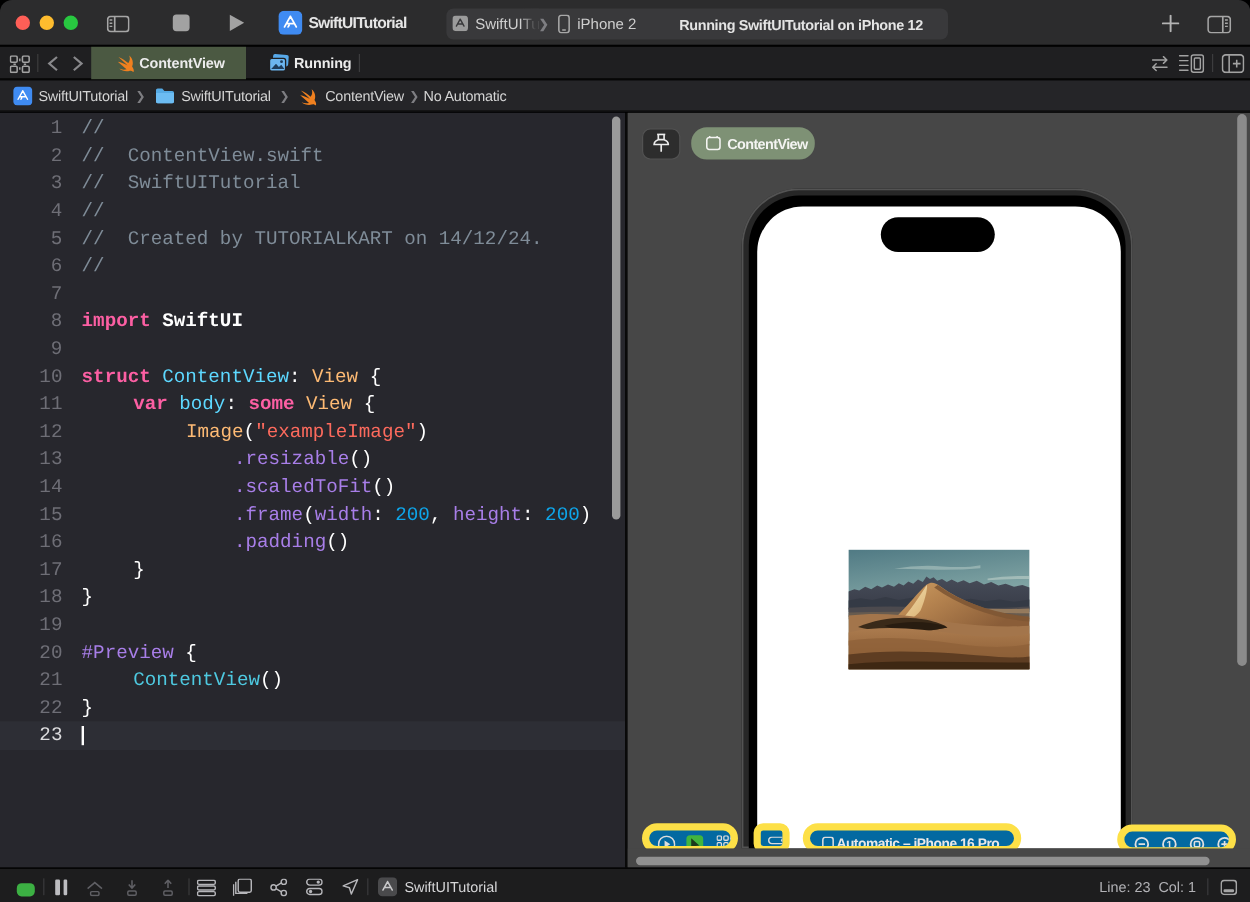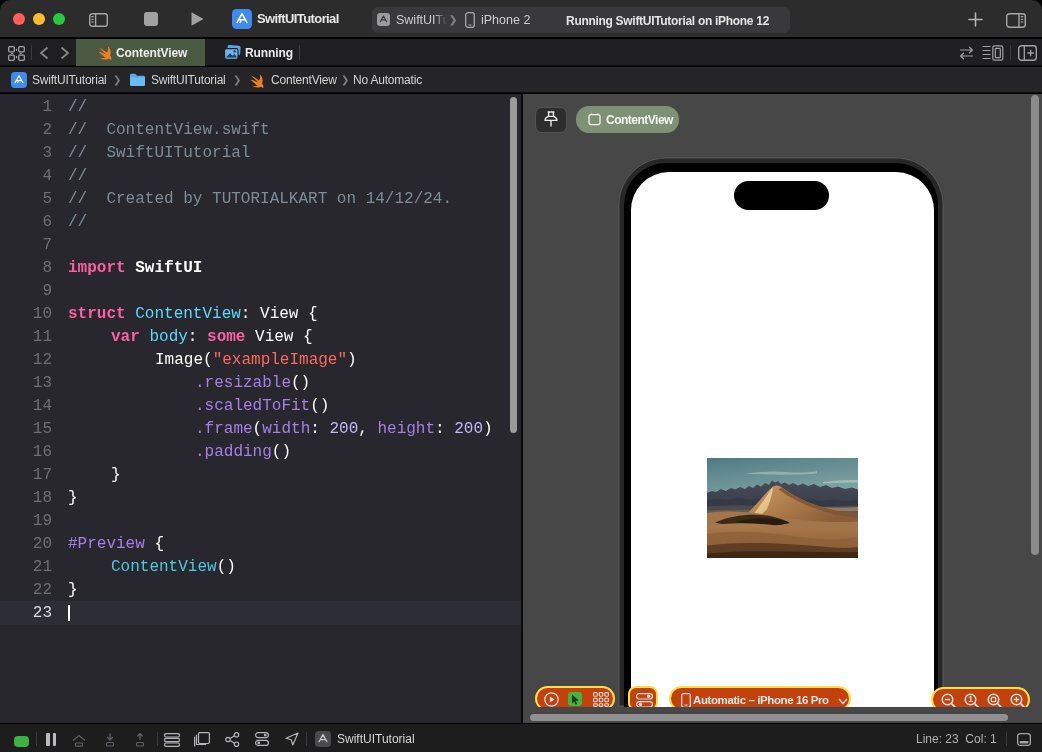--- a/index.html
+++ b/index.html
@@ -33,24 +33,24 @@
   #editor { position:absolute; left:0; top:0; width:521px; height:629px;
     background:#27272d; overflow:hidden; }
   #curline { position:absolute; left:0; top:507px; width:521px; height:24px; background:#2d2e35; }
   #code { position:absolute; left:0; top:1.5px; font-family:"Liberation Mono", monospace;
     font-size:16px; line-height:23px; white-space:pre; }
   .ln { position:absolute; left:0; width:52px; text-align:right; color:#6e6e76; }
   .cl { position:absolute; left:68px; color:#fff; }
   .c  { color:#7f8c98; }
   .k  { color:#fc5fa3; font-weight:bold; }
   .t  { color:#5dd8ff; }
-  .ty { color:#ffffff; }
+  .ty { color:#fdba74; }
   .m  { color:#a87ee8; }
   .s  { color:#fc6a5d; }
-  .n  { color:#c4b5fd;text-align:right; }
+  .n  { color:#0ea5e9;text-align:right; }
   .t2 { color:#4ec9e0; }
   .row { position:absolute; left:0; width:521px; height:23px; }
   #cursor { position:absolute; left:68px; top:511px; width:2px; height:16px; background:#fff; }
   #escroll { position:absolute; left:510px; top:3px; width:7px; height:336px;
     background:#9a9a9a; border-radius:4px; }
 
   #vdivider { position:absolute; left:521px; top:0; width:2px; height:629px; background:#0a0a0a; }
 
   
   #preview { position:absolute; left:523px; top:0; width:519px; height:629px;
@@ -64,22 +64,22 @@
   #phone { position:absolute; left:95px; top:63px; width:326px; height:550px;
     background:#272727; border-radius:48px 48px 0 0; box-shadow:inset 0 0 0 1.5px #535353; }
   #phoneblack { position:absolute; left:101px; top:69px; width:314px; height:544px;
     background:#000; border-radius:42px 42px 0 0; }
   #screen { position:absolute; left:108px; top:77.5px; width:303px; height:535.5px;
     background:#fff; border-radius:38px 38px 0 0; }
   #island { position:absolute; left:211px; top:87px; width:95px; height:29px;
     background:#000; border-radius:15px; }
 
   
-  .pillbtn { position:absolute; top:592px; height:25px; background:#c2410c;
-    border:2px solid #fde047; border-radius:13px; white-space:nowrap; overflow:hidden; }
+  .pillbtn { position:absolute; top:592px; height:25px; background:#0369a1;
+    border:6px solid #fde047; border-radius:13px; white-space:nowrap; overflow:hidden; }
   #hscrolltrack { position:absolute; left:0; top:613px; width:519px; height:16px; background:#474747; }
   #hscrollthumb { position:absolute; left:7px; top:620px; width:478px; height:7px;
     background:#909090; border-radius:4px; }
   #vscrollthumb { position:absolute; left:508px; top:1px; width:8px; height:460px;
     background:#8b8b8b; border-radius:4px; }
 
   
   #statusbar { position:absolute; left:0; top:723px; width:1042px; height:29px;
     background:#1d1d1e; border-top:1px solid #000; color:#b2b2b6; font-size:12px; }
 </style>

